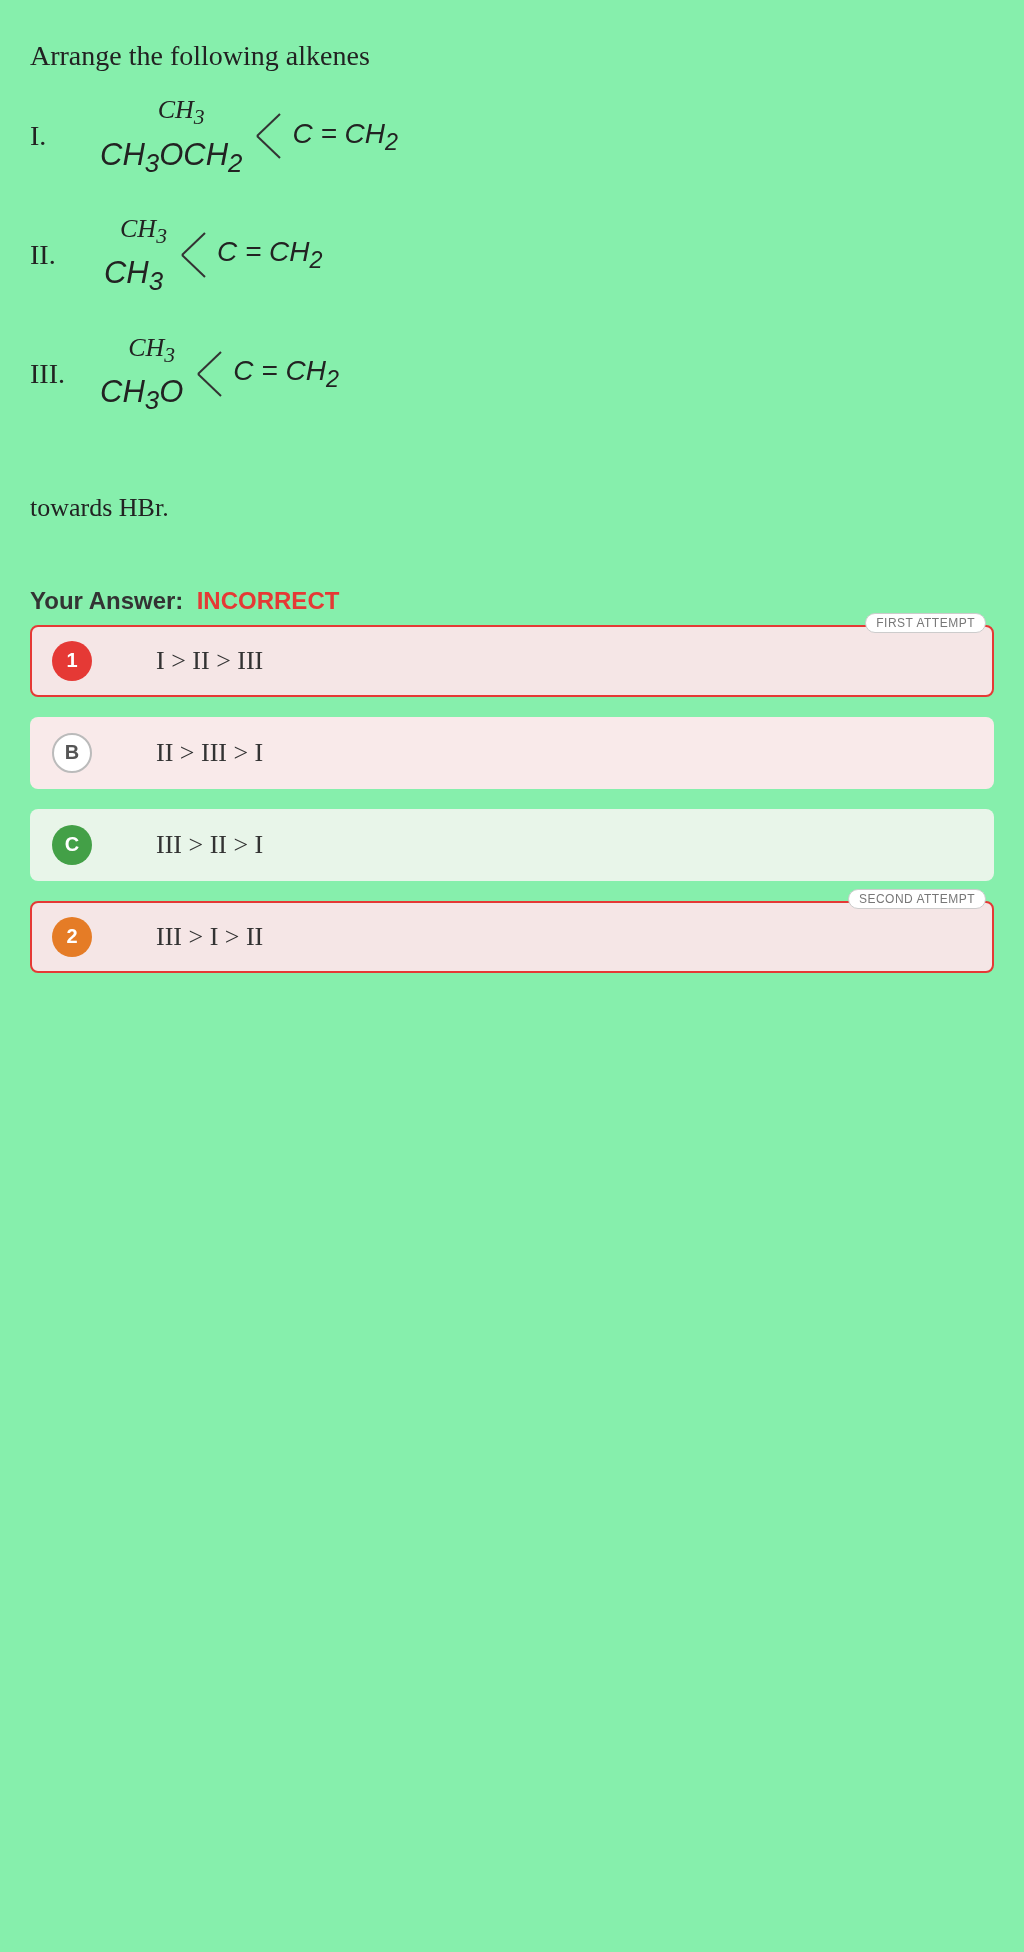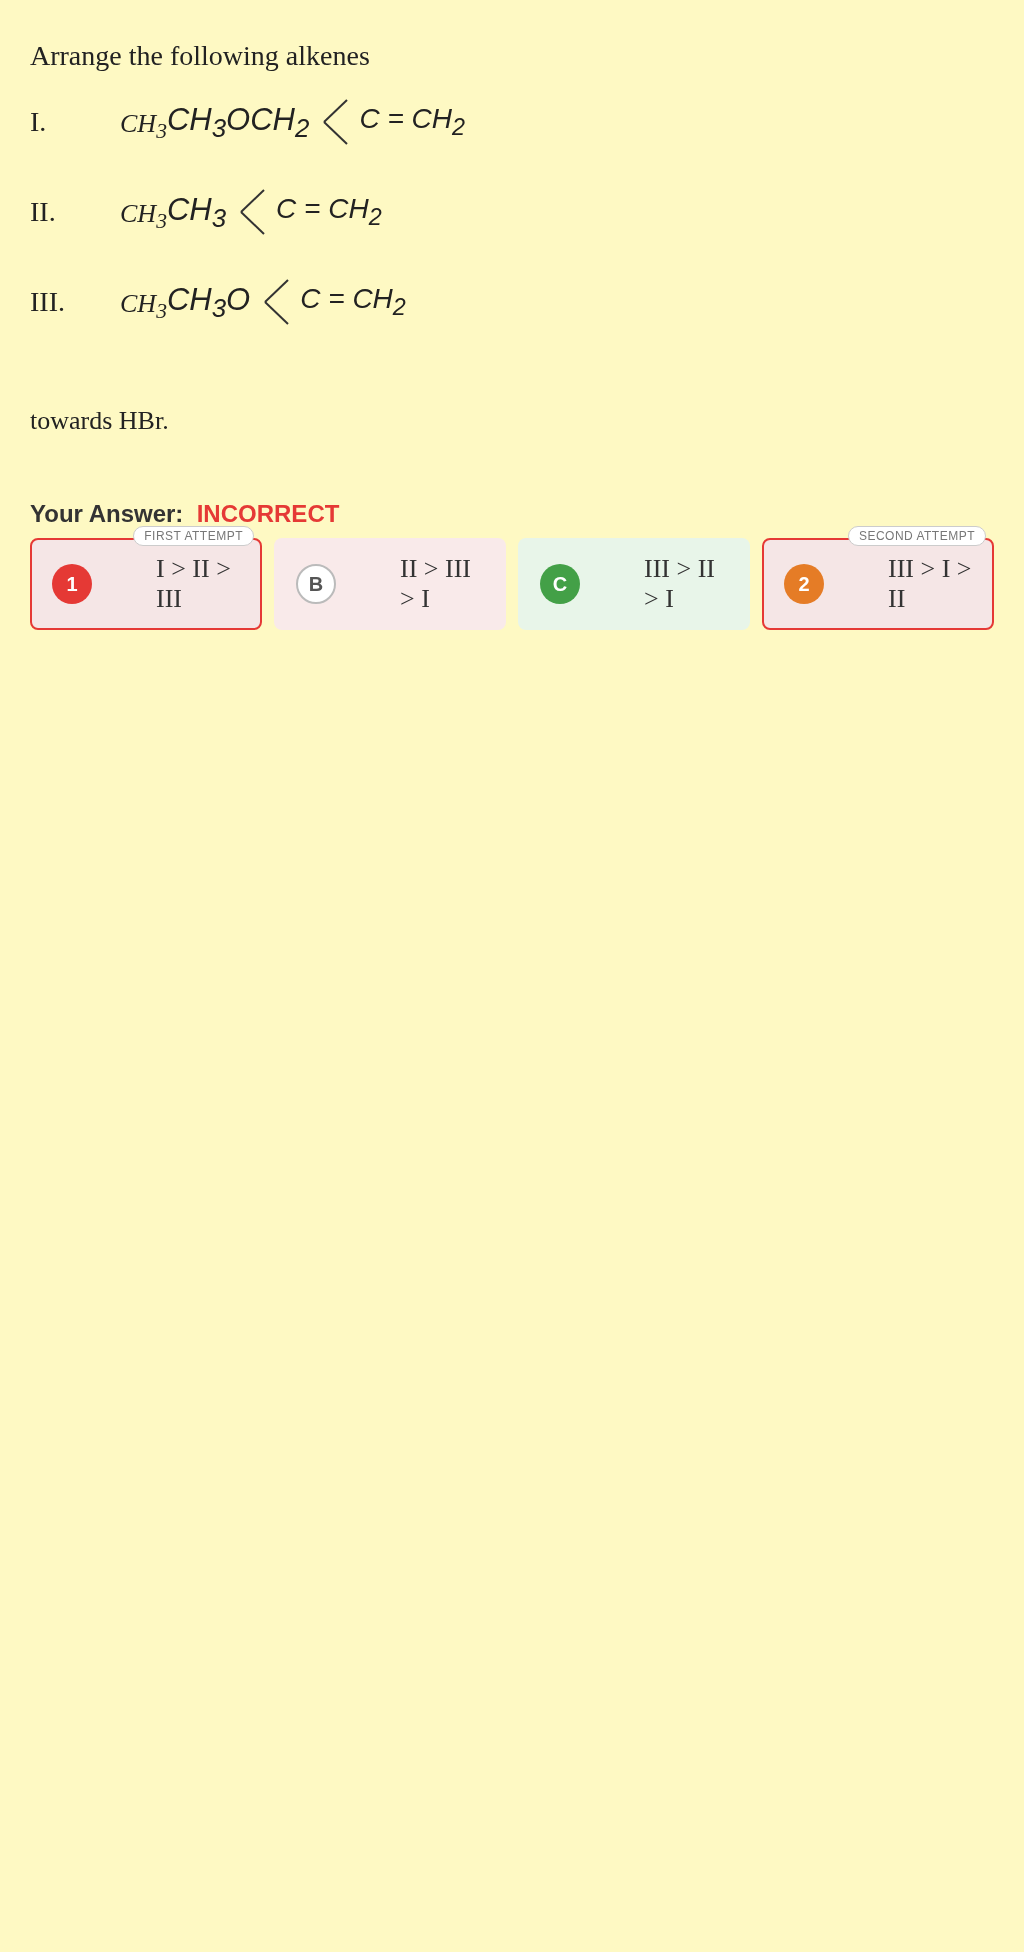--- a/index.html
+++ b/index.html
@@ -3,21 +3,21 @@
   <meta charset="utf-8">
   <style>
     * { box-sizing: border-box; margin: 0; padding: 0; }
     body {
       background: #f5f5f5;
       font-family: Georgia, 'Times New Roman', serif;
       width: 1024px;
       min-height: 1952px;
     }
     .page {
-      background: #fef9c3;
+      background: #86efac;
       width: 100%;
       min-height: 1952px;
       padding: 40px 30px 40px 30px;
     }
     .question-text {
       font-size: 28px;
       color: #222;
       margin-bottom: 10px;
       font-family: Georgia, serif;
     }
@@ -35,22 +35,22 @@
       min-width: 60px;
       font-family: Georgia, serif;
     }
     .structure-container {
       display: flex;
       align-items: center;
       margin-left: 10px;
     }
     .substituents {
       display: flex;
-      flex-direction: row;
-      align-items: flex-end;
+      flex-direction: column;
+      align-items: center;
       margin-right: 4px;
     }
     .sub-top {
       font-size: 26px;
       font-style: italic;
       color: #222;
       font-family: Georgia, serif;
       line-height: 1.4;
       padding-left: 20px;
     }
@@ -89,22 +89,22 @@
     }
     .incorrect-text {
       color: #e53935;
       font-size: 24px;
       font-weight: bold;
       font-family: Arial, sans-serif;
     }
     .answer-options {
       margin-top: 10px;
       display: flex;
-      flex-direction: row;
-      gap: 12px;
+      flex-direction: column;
+      gap: 4px;
     }
     .option-wrapper {
       position: relative;
       margin-bottom: 16px;
     }
     .attempt-badge {
       position: absolute;
       top: -12px;
       right: 8px;
       background: white;

